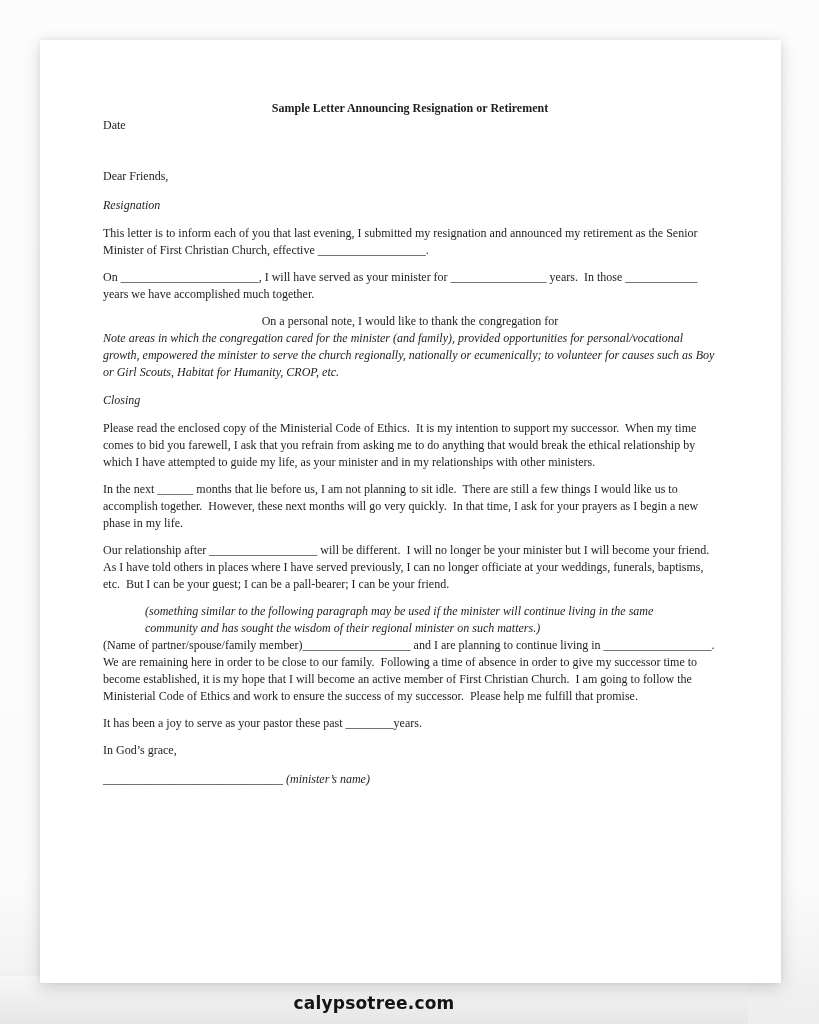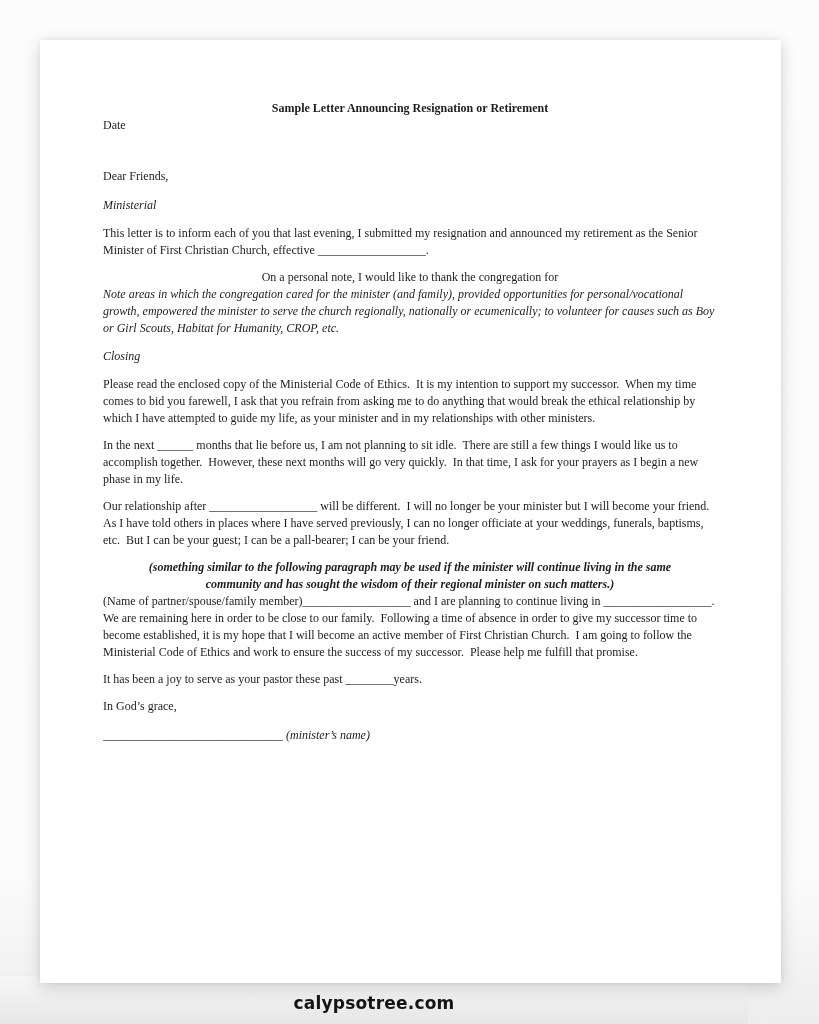--- a/index.html
+++ b/index.html
@@ -39,23 +39,23 @@
   .salutation { margin-bottom: 12px !important; }
   .sec-heading { font-style: italic; margin-bottom: 11px !important; }
   .indent-note {
     font-style: italic;
     margin-left: 46px;
     margin-right: 6px;
     margin-bottom: 11px !important;
   }
   .lead { margin-bottom: 0 !important; text-align: center; }
   .center-note {
-    font-weight: 700;
+    font-weight: 400;
     font-style: italic;
-    text-align: center;
+    text-align: left;
     padding: 0 42px;
     margin-bottom: 0 !important;
   }
   .joy { margin-top: 7px; }
   .grace { margin-top: 27px; margin-bottom: 12px !important; }
   .signature { margin-top: 23px; }
   .signature .sig-label { font-style: italic; }
   .footer-band {
     position: absolute;
     left: 0;
@@ -78,22 +78,23 @@
     padding-top: 6px;
   }
 </style>
 </head>
 <body>
 
 <div class="sheet">
   <p class="title">Sample Letter Announcing Resignation or Retirement</p>
   <p class="date">Date</p>
   <p class="salutation">Dear Friends,</p>
-  <p class="sec-heading">Ministerial</p>
+  <p class="sec-heading">Resignation</p>
   <p>This letter is to inform each of you that last evening, I submitted my resignation and announced my retirement as the Senior Minister of First Christian Church, effective __________________.</p>
+  <p>On _______________________, I will have served as your minister for ________________ years.  In those ____________ years we have accomplished much together.</p>
   <p class="lead">On a personal note, I would like to thank the congregation for</p>
   <p class="indent-note">Note areas in which the congregation cared for the minister (and family), provided opportunities for personal/vocational growth, empowered the minister to serve the church regionally, nationally or ecumenically; to volunteer for causes such as Boy or Girl Scouts, Habitat for Humanity, CROP, etc.</p>
   <p class="sec-heading">Closing</p>
   <p>Please read the enclosed copy of the Ministerial Code of Ethics.  It is my intention to support my successor.  When my time comes to bid you farewell, I ask that you refrain from asking me to do anything that would break the ethical relationship by which I have attempted to guide my life, as your minister and in my relationships with other ministers.</p>
   <p>In the next ______ months that lie before us, I am not planning to sit idle.  There are still a few things I would like us to accomplish together.  However, these next months will go very quickly.  In that time, I ask for your prayers as I begin a new phase in my life.</p>
   <p>Our relationship after __________________ will be different.  I will no longer be your minister but I will become your friend.  As I have told others in places where I have served previously, I can no longer officiate at your weddings, funerals, baptisms, etc.  But I can be your guest; I can be a pall-bearer; I can be your friend.</p>
   <p class="center-note">(something similar to the following paragraph may be used if the minister will continue living in the same community and has sought the wisdom of their regional minister on such matters.)</p>
   <p>(Name of partner/spouse/family member)__________________ and I are planning to continue living in __________________.  We are remaining here in order to be close to our family.  Following a time of absence in order to give my successor time to become established, it is my hope that I will become an active member of First Christian Church.  I am going to follow the Ministerial Code of Ethics and work to ensure the success of my successor.  Please help me fulfill that promise.</p>
   <p class="joy">It has been a joy to serve as your pastor these past ________years.</p>
   <p class="grace">In God’s grace,</p>

